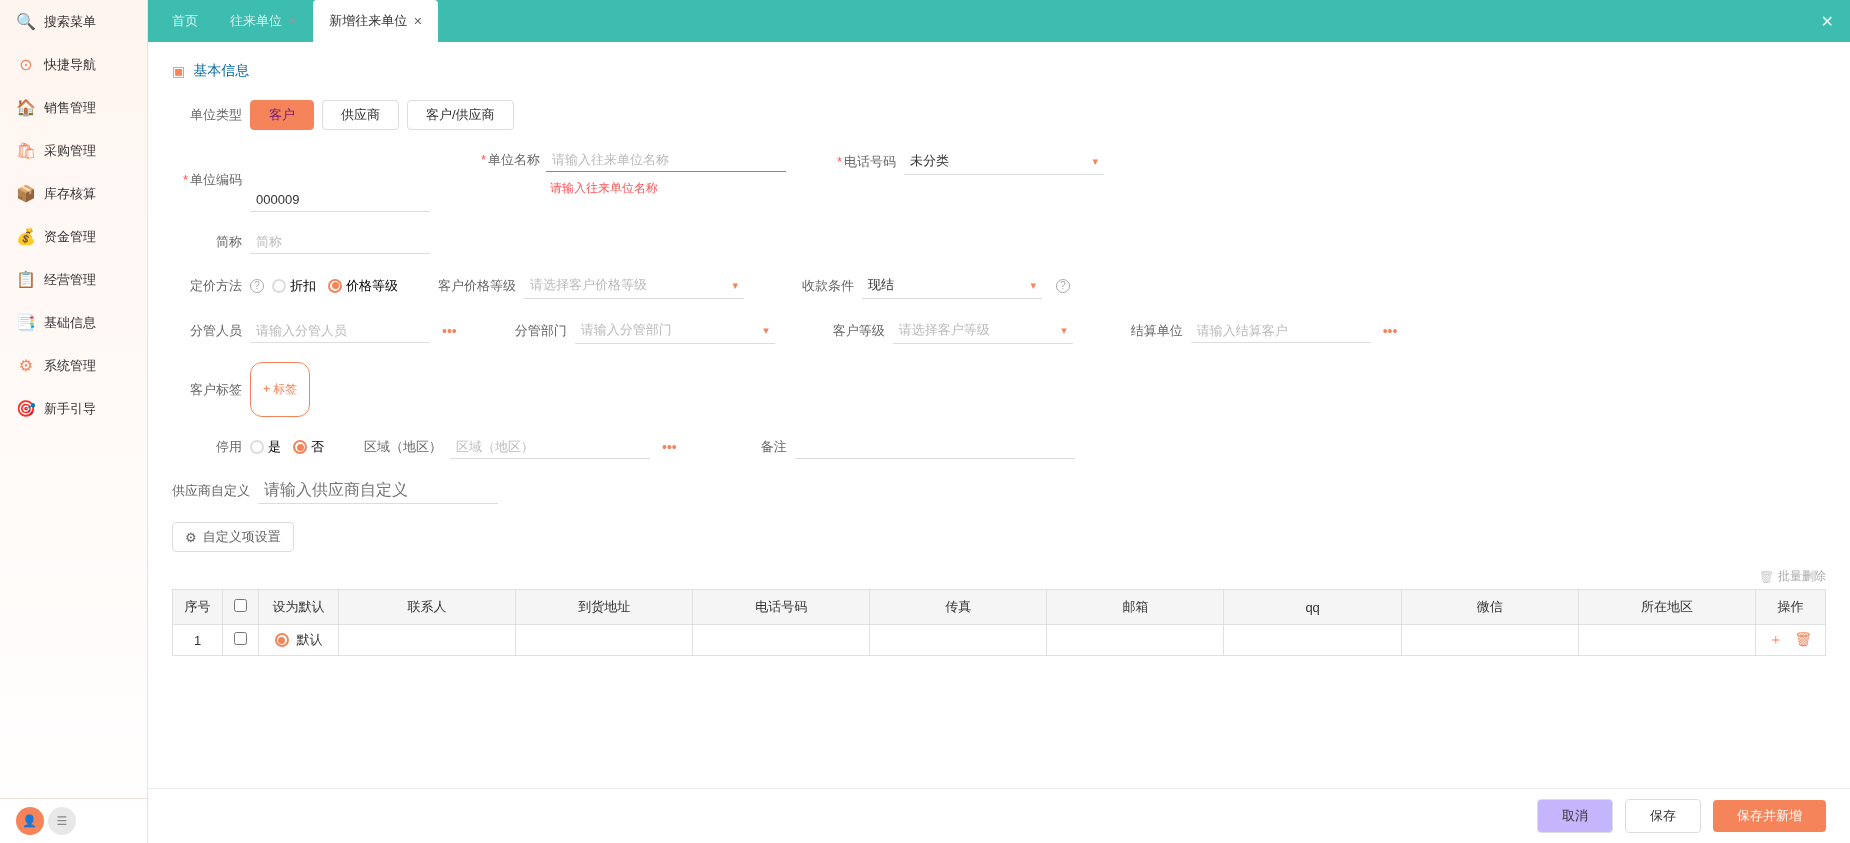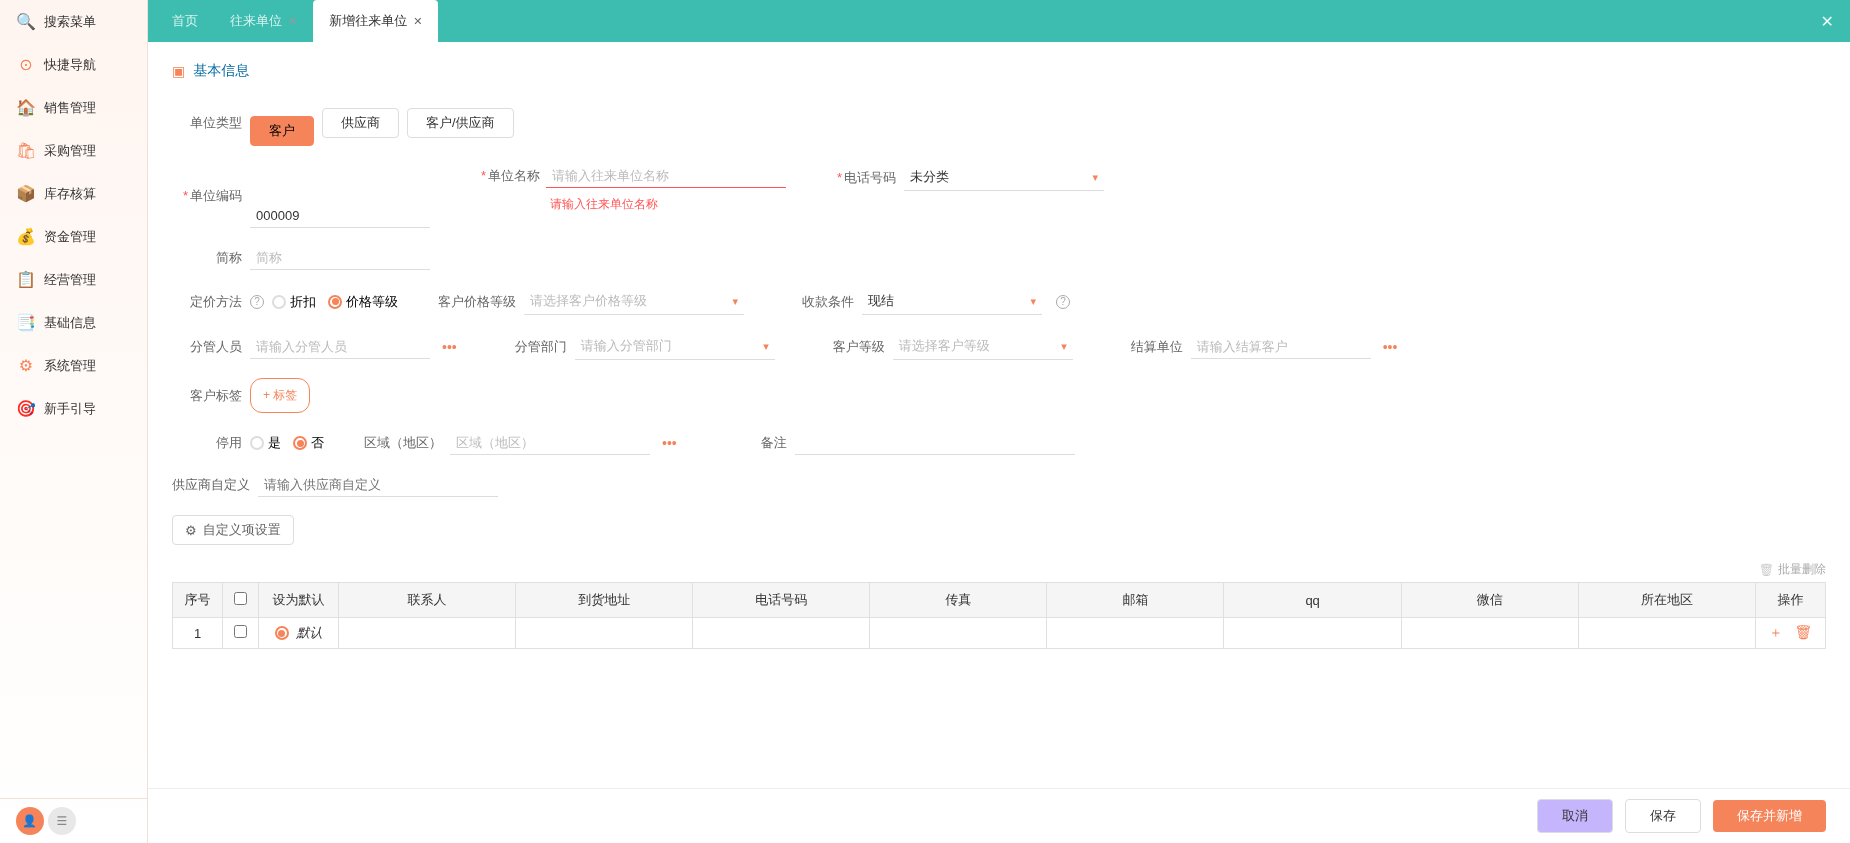--- a/index.html
+++ b/index.html
@@ -136,23 +136,22 @@
       padding: 5px 18px;
       border: 1px solid #ddd;
       border-radius: 4px;
       cursor: pointer;
       font-size: 13px;
       background: white;
       color: #333;
     }
     .type-btn.active {
       background: #f5845a;
-      color: #000000;
+      color: #701a75;
       border-color: #f5845a;
-      margin-top: 16px;
     }
 
     .select-field {
       display: flex; align-items: center;
       border-bottom: 1px solid #ddd;
       padding: 4px 6px;
       width: 200px;
       cursor: pointer;
       position: relative;
     }
@@ -174,21 +173,21 @@
       color: #f5845a;
       cursor: pointer;
       font-size: 14px;
       margin-left: 4px;
     }
 
     .tag-btn {
       border: 1px solid #f5845a;
       color: #f5845a;
       border-radius: 12px;
-      padding: 8px 12px;
+      padding: 18px 12px;
       font-size: 12px;
       cursor: pointer;
       display: flex; align-items: center; gap: 4px;
     }
 
     .question-icon {
       width: 14px; height: 14px; border-radius: 50%;
       border: 1px solid #aaa;
       display: flex; align-items: center; justify-content: center;
       font-size: 10px; color: #aaa; cursor: pointer;
@@ -278,21 +277,21 @@
     }
     .field-row {
       display: flex; align-items: center; gap: 6px;
     }
 
     .supplier-custom-input {
       border: none;
       border-bottom: 1px solid #ddd;
       outline: none;
       padding: 4px 6px;
-      font-size: 13px;
+      font-size: 16px;
       color: #bbb;
       background: transparent;
       width: 240px;
     }
   </style>
 </head>
 <body>
 
 <div class="sidebar">
   <div class="sidebar-item">
@@ -559,21 +558,21 @@
         <tr>
           <td>1</td>
           <td>
             <input type="checkbox" style="">
           </td>
           <td>
             <div class="radio-item" style="justify-content:center;">
               <div class="radio-outer checked">
                 <div class="radio-inner"></div>
               </div>
-              <span style="margin-left:4px;font-style:italic;">默认</span>
+              <span style="margin-left:4px;">默认</span>
             </div>
           </td>
           <td><input type="text" style=""></td>
           <td><input type="text" style=""></td>
           <td><input type="text" style=""></td>
           <td><input type="text" style=""></td>
           <td><input type="text" style=""></td>
           <td><input type="text" style=""></td>
           <td><input type="text" style=""></td>
           <td><input type="text" style=""></td>

